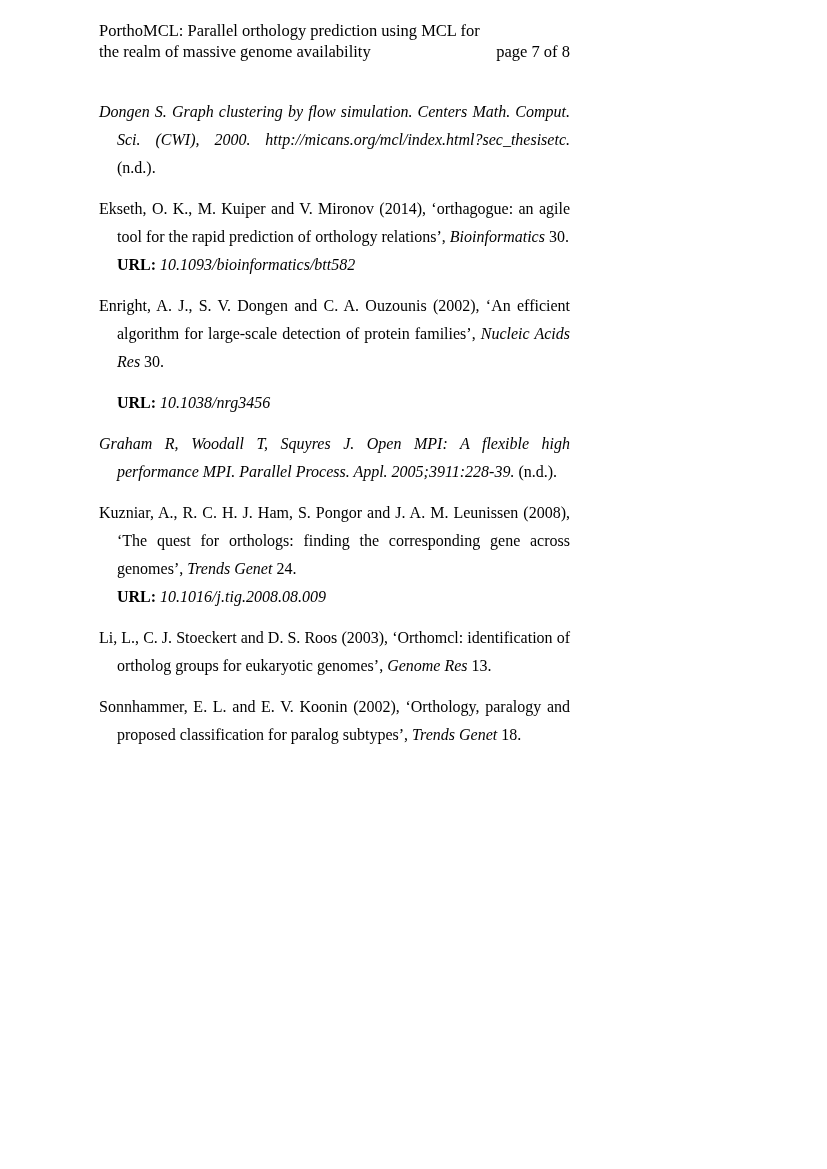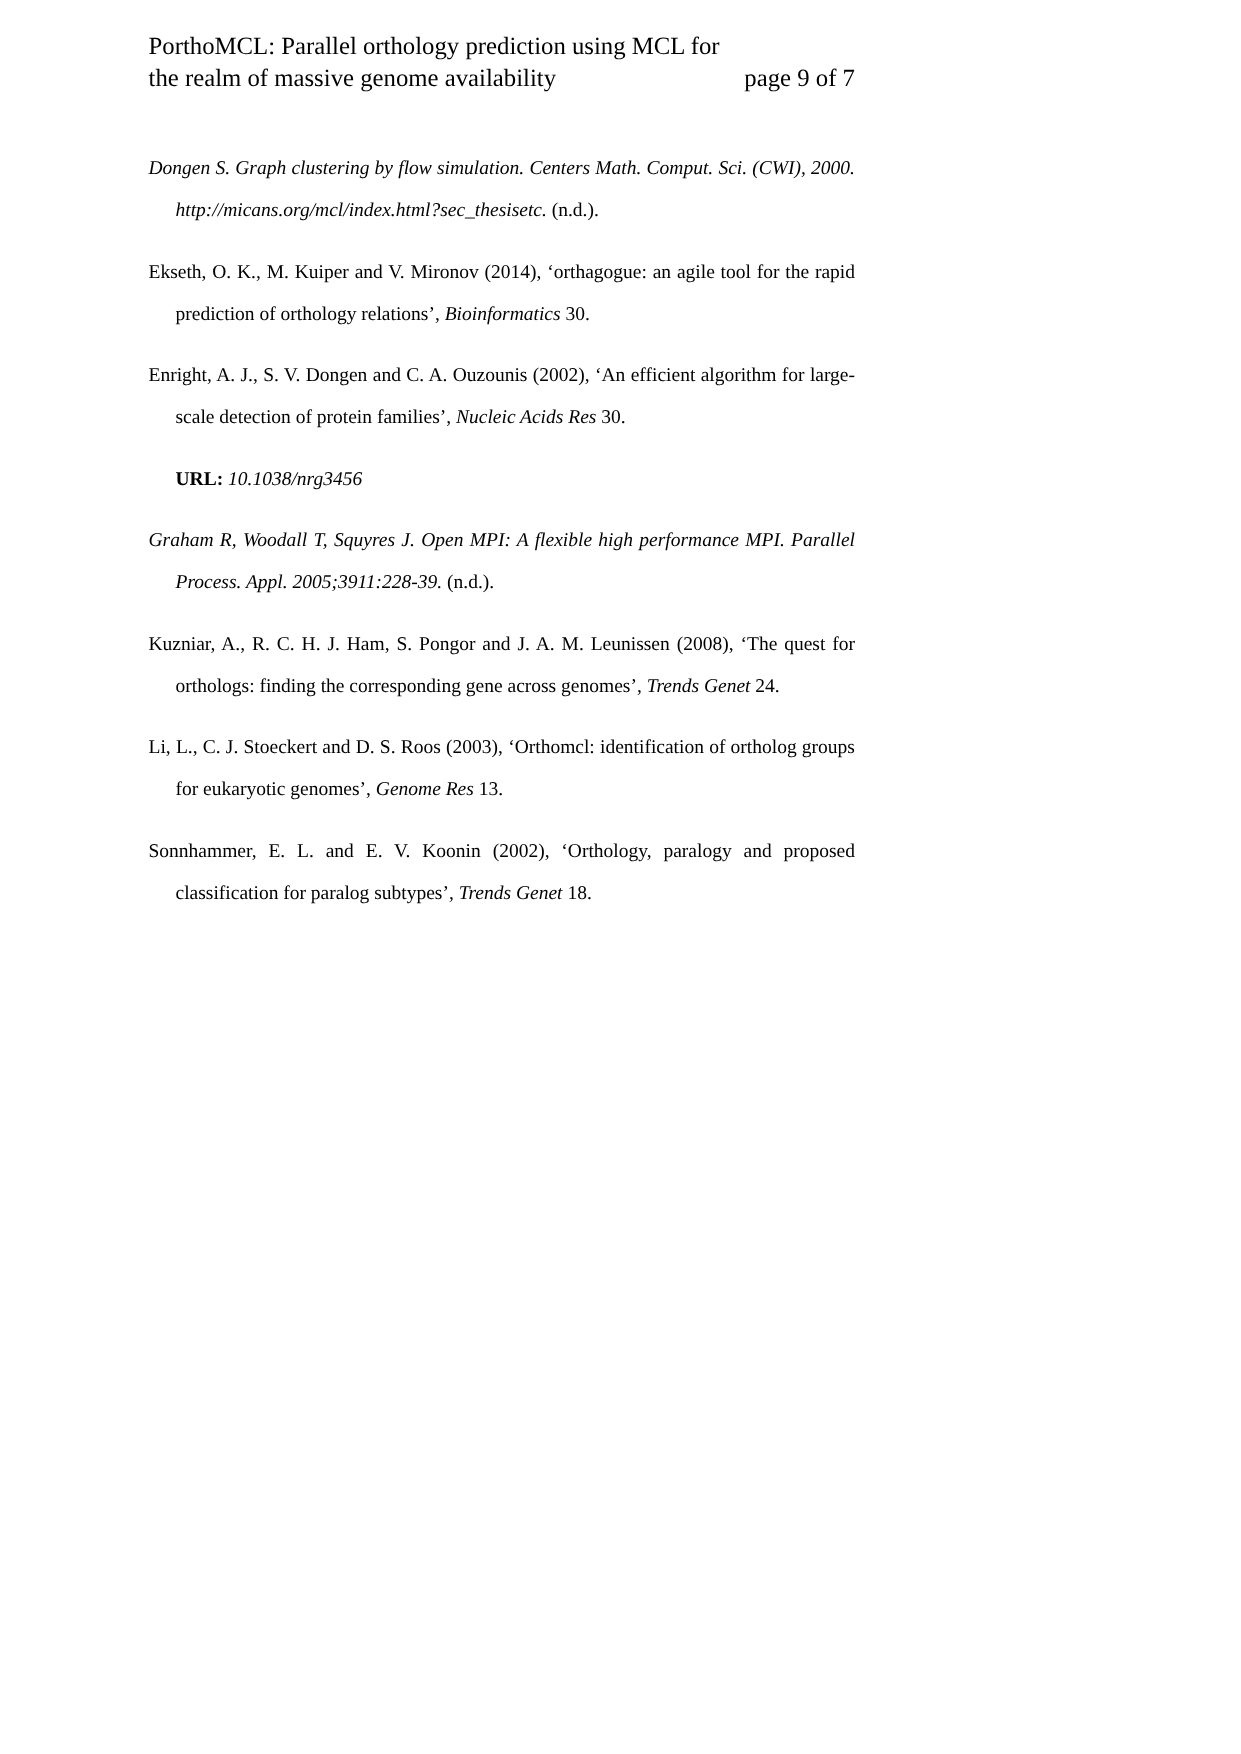--- a/index.html
+++ b/index.html
@@ -30,21 +30,21 @@
   .header-title {
     width: 610px;
   }
   .page-number {
     white-space: nowrap;
   }
   .refs {
     margin-top: 36px;
   }
   .ref {
-    font-size: 13px;
+    font-size: 16px;
     line-height: 28px;
     margin: 0 0 13px 0;
   }
   .ref-main {
     margin: 0;
     text-align: justify;
     padding-left: 18px;
     text-indent: -18px;
     hyphens: auto;
   }
@@ -57,48 +57,50 @@
   .seg-roman { font-weight: normal; font-style: normal; }
   .url-label { font-weight: bold; }
   .url-value { font-style: italic; }
 </style>
 </head>
 <body>
 
 <div class="page">
   <div class="header">
     <div class="header-title">PorthoMCL: Parallel orthology prediction using MCL for the realm of massive genome availability</div>
-    <div class="page-number">page 9 of 7</div>
+    <div class="page-number">page 7 of 8</div>
   </div>
 
   <div class="refs">
   <div class="ref">
     <p class="ref-main"><span class="seg-italic">Dongen S. Graph clustering by flow simulation. Centers Math. Comput. Sci. (CWI), 2000. http://micans.org/mcl/index.html?sec_thesisetc.</span><span class="seg-roman"> (n.d.).</span></p>
 
   </div>
 
   <div class="ref">
     <p class="ref-main"><span class="seg-bold">Ekseth, O. K., M. Kuiper</span><span class="seg-roman"> and </span><span class="seg-bold">V. Mironov</span><span class="seg-roman"> (2014), ‘orthagogue: an agile tool for the rapid prediction of orthology relations’, </span><span class="seg-italic">Bioinformatics</span><span class="seg-roman"> </span><span class="seg-bold">30</span><span class="seg-roman">.</span></p>
+    <p class="ref-url"><span class="url-label">URL:</span><span> </span><span class="url-value">10.1093/bioinformatics/btt582</span></p>
   </div>
 
   <div class="ref">
     <p class="ref-main"><span class="seg-bold">Enright, A. J., S. V. Dongen</span><span class="seg-roman"> and </span><span class="seg-bold">C. A. Ouzounis</span><span class="seg-roman"> (2002), ‘An efficient algorithm for large-scale detection of protein families’, </span><span class="seg-italic">Nucleic Acids Res</span><span class="seg-roman"> </span><span class="seg-bold">30</span><span class="seg-roman">.</span></p>
   </div>
 
   <div class="ref">
     <p class="ref-url"><span class="url-label">URL:</span><span> </span><span class="url-value">10.1038/nrg3456</span></p>
   </div>
 
   <div class="ref">
     <p class="ref-main"><span class="seg-italic">Graham R, Woodall T, Squyres J. Open MPI: A flexible high performance MPI. Parallel Process. Appl. 2005;3911:228-39.</span><span class="seg-roman"> (n.d.).</span></p>
 
   </div>
 
   <div class="ref">
     <p class="ref-main"><span class="seg-bold">Kuzniar, A., R. C. H. J. Ham, S. Pongor</span><span class="seg-roman"> and </span><span class="seg-bold">J. A. M. Leunissen</span><span class="seg-roman"> (2008), ‘The quest for orthologs: finding the corresponding gene across genomes’, </span><span class="seg-italic">Trends Genet</span><span class="seg-roman"> </span><span class="seg-bold">24</span><span class="seg-roman">.</span></p>
+    <p class="ref-url"><span class="url-label">URL:</span><span> </span><span class="url-value">10.1016/j.tig.2008.08.009</span></p>
   </div>
 
   <div class="ref">
     <p class="ref-main"><span class="seg-bold">Li, L., C. J. Stoeckert</span><span class="seg-roman"> and </span><span class="seg-bold">D. S. Roos</span><span class="seg-roman"> (2003), ‘Orthomcl: identification of ortholog groups for eukaryotic genomes’, </span><span class="seg-italic">Genome Res</span><span class="seg-roman"> </span><span class="seg-bold">13</span><span class="seg-roman">.</span></p>
   </div>
 
   <div class="ref">
     <p class="ref-main"><span class="seg-bold">Sonnhammer, E. L.</span><span class="seg-roman"> and </span><span class="seg-bold">E. V. Koonin</span><span class="seg-roman"> (2002), ‘Orthology, paralogy and proposed classification for paralog subtypes’, </span><span class="seg-italic">Trends Genet</span><span class="seg-roman"> </span><span class="seg-bold">18</span><span class="seg-roman">.</span></p>
   </div>
 </div>

